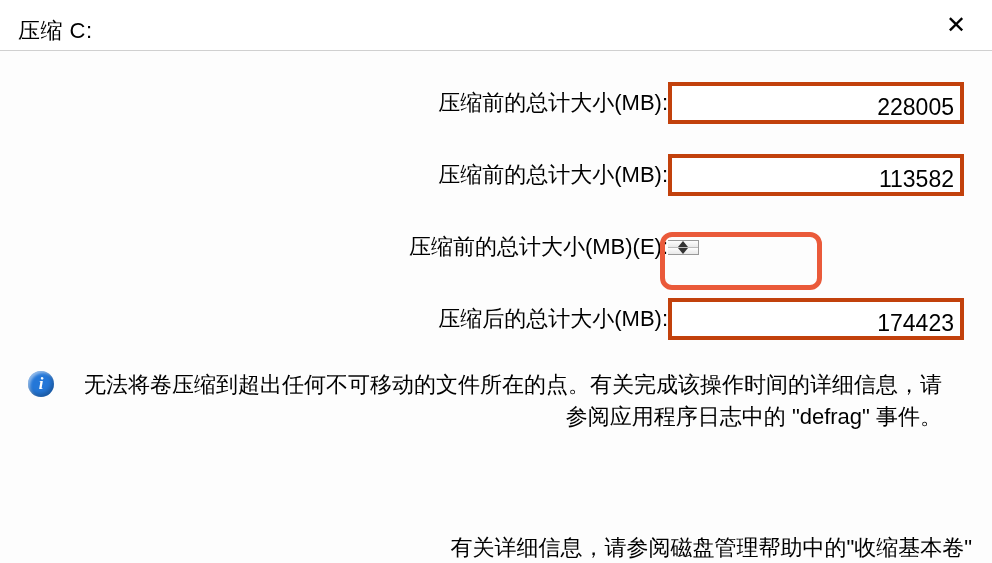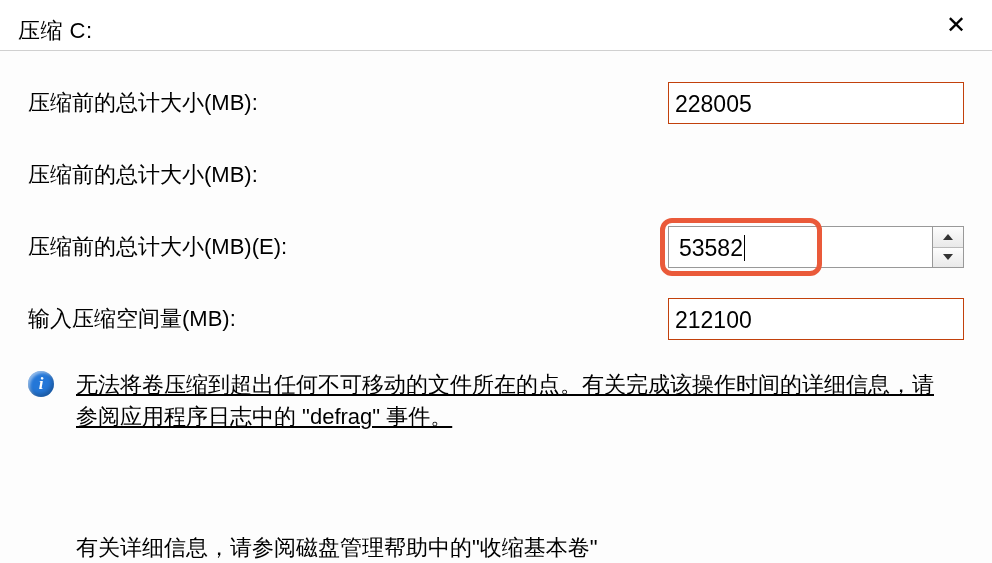--- a/index.html
+++ b/index.html
@@ -29,35 +29,36 @@
   .close-x {
     font-size: 24px;
     line-height: 1;
     font-weight: 200;
     padding: 4px 8px;
     cursor: pointer;
     font-family: "Segoe UI", sans-serif;
   }
   .body {
     padding: 30px 20px 0 28px;
+    text-align: right;
   }
   .row {
     display: flex;
     align-items: center;
     margin-bottom: 28px;
     min-height: 44px;
   }
   .label {
     font-size: 22px;
     flex: 0 0 640px;
   }
   .value-box {
     width: 296px;
     height: 42px;
-    border: 1px solid #c2410c;
+    border: 4px solid #c2410c;
     background: #fff;
     font-size: 23px;
     padding: 2px 6px 0 6px;
     box-sizing: border-box;
     line-height: 38px;
   }
   .input-wrap {
     position: relative;
     display: flex;
     align-items: stretch;
@@ -133,21 +134,20 @@
     font-style: italic;
     font-weight: bold;
     font-size: 17px;
     margin: 2px 22px 0 0;
     flex-shrink: 0;
     box-shadow: inset -2px -3px 4px rgba(0,0,0,0.25), inset 2px 2px 3px rgba(255,255,255,0.5);
   }
   .info-text {
     font-size: 22px;
     line-height: 1.45;
-    text-decoration: underline;
   }
   .footer-text {
     font-size: 22px;
     margin-top: 100px;
     margin-left: 48px;
   }
 </style>
 </head>
 <body>
 
@@ -158,48 +158,45 @@
 
 <div class="body">
 
   <div class="row">
     <div class="label">压缩前的总计大小(MB):</div>
     <div class="value-box">228005</div>
   </div>
 
   <div class="row">
     <div class="label">压缩前的总计大小(MB):</div>
+    <div class="value-box">113582</div>
   </div>
 
   <div class="row">
     <div class="label">压缩前的总计大小(MB)(E):</div>
     <div class="input-wrap">
       <div class="input-highlight"></div>
-      <div class="spinner-field">
-        <span>53582</span>
-          <span class="caret"></span>
-      </div>
       <div class="spin-btns">
         <div class="spin-btn">
           <svg viewBox="0 0 10 6">
               <polygon points="5,0 10,6 0,6" fill="#333"></polygon>
             </svg>
         </div>
         <div class="spin-btn">
           <svg viewBox="0 0 10 6">
               <polygon points="0,0 10,0 5,6" fill="#333"></polygon>
             </svg>
         </div>
       </div>
     </div>
   </div>
 
   <div class="row">
-    <div class="label">输入压缩空间量(MB):</div>
-    <div class="value-box">212100</div>
+    <div class="label">压缩后的总计大小(MB):</div>
+    <div class="value-box">174423</div>
   </div>
 
   <div class="info-row">
     <div class="info-icon">i</div>
     <div class="info-text">无法将卷压缩到超出任何不可移动的文件所在的点。有关完成该操作时间的详细信息，请参阅应用程序日志中的 "defrag" 事件。</div>
   </div>
 
   <div class="footer-text">有关详细信息，请参阅磁盘管理帮助中的"收缩基本卷"</div>
 
 </div>

